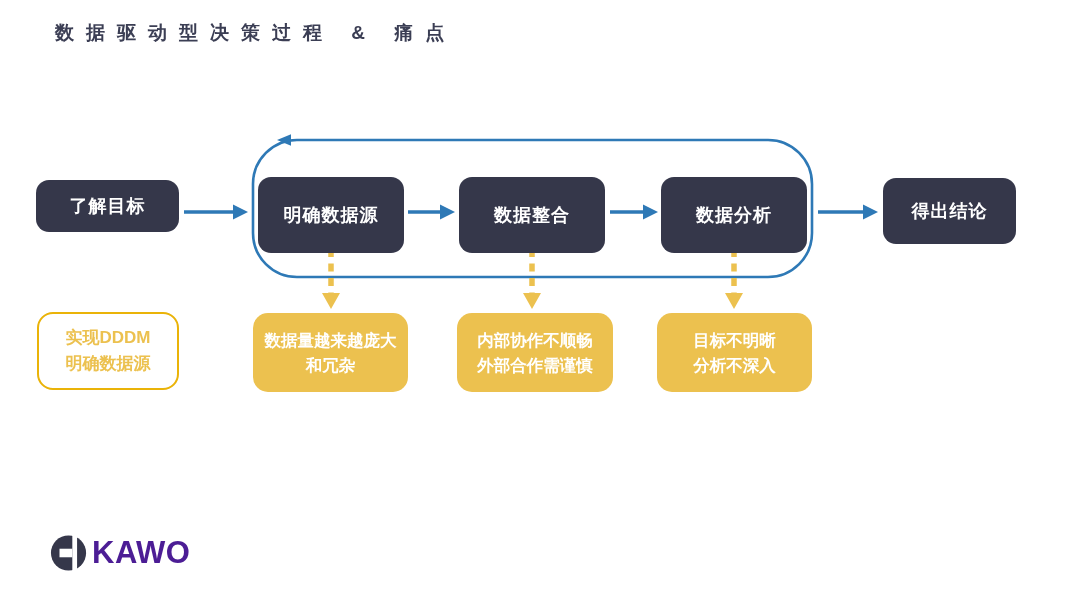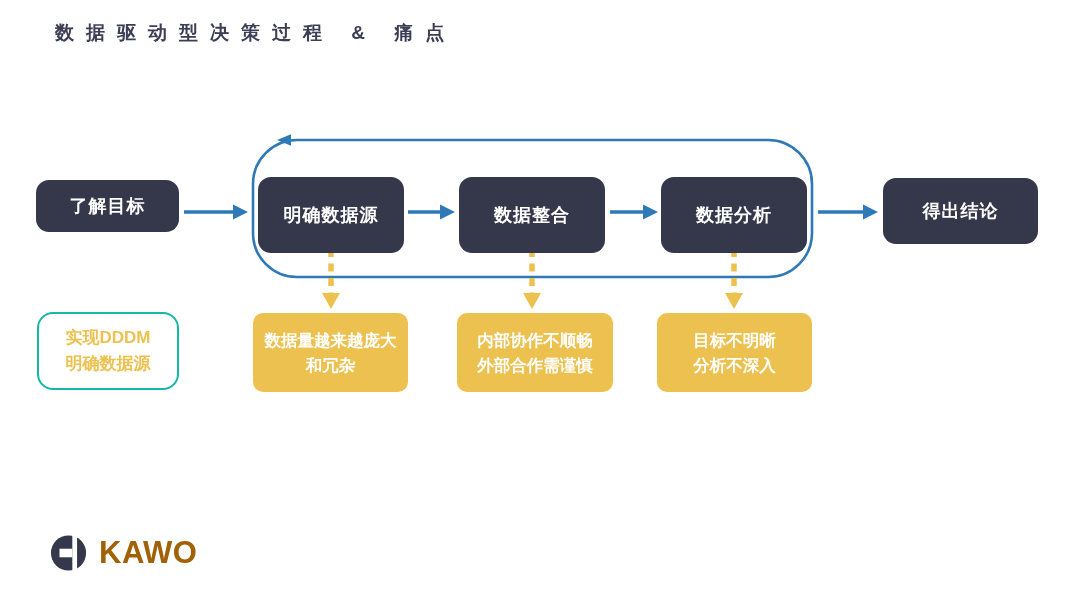--- a/index.html
+++ b/index.html
@@ -37,39 +37,39 @@
     align-items: center;
     justify-content: center;
     letter-spacing: 1px;
     white-space: nowrap;
   }
 
   .pain-caption {
     position: absolute;
     left: 37px; top: 312px;
     width: 142px; height: 78px;
-    border: 2px solid #14b8a6;
+    border: 2px solid #eab308;
     border-radius: 16px;
     color: #ecc14f;
     font-weight: bold;
     font-size: 17px;
     line-height: 26px;
     display: flex;
     flex-direction: column;
     align-items: center;
     justify-content: center;
     text-align: center;
   }
 
   .pain-box {
     position: absolute;
     top: 313px;
     width: 155px; height: 79px;
     background: #ecc14f;
-    border-radius: 10px;
+    border-radius: 15px;
     color: #ffffff;
     font-weight: bold;
     font-size: 16.5px;
     line-height: 25px;
     display: flex;
     flex-direction: column;
     align-items: center;
     justify-content: center;
     text-align: center;
     white-space: nowrap;
@@ -79,23 +79,23 @@
     position: absolute;
     left: 50px; top: 534px;
     display: flex;
     align-items: center;
   }
   .logo { display: flex; align-items: center; }
   .logo-mark { width: 38px; height: 38px; display: block; }
   .logo-word {
     font-size: 31px;
     font-weight: 800;
-    color: #a16207;
+    color: #4c1d95;
     letter-spacing: 0.5px;
-    margin-left: 11px;
+    margin-left: 4px;
     line-height: 38px;
   }
   .footer-caption {
     margin-left: 30px;
     font-size: 13px;
     font-weight: bold;
     letter-spacing: 5.5px;
     color: #3b3e54;
     white-space: nowrap;
   }
@@ -143,21 +143,21 @@
   </div>
   <div class="dark-box" style="left:258px; top:177px; width:146px;">
     <span>明确数据源</span>
   </div>
   <div class="dark-box" style="left:459px; top:177px; width:146px;">
     <span>数据整合</span>
   </div>
   <div class="dark-box" style="left:661px; top:177px; width:146px;">
     <span>数据分析</span>
   </div>
-  <div class="dark-box" style="left:883px; top:178px; width:155px; height:66px;">
+  <div class="dark-box" style="left:883px; top:178px; width:133px; height:66px;">
     <span>得出结论</span>
   </div>
 
   <div class="pain-caption">
     <div>实现DDDM</div>
     <div>明确数据源</div>
   </div>
 
   <div class="pain-box" style="left:253px;">
     <div>数据量越来越庞大</div>

